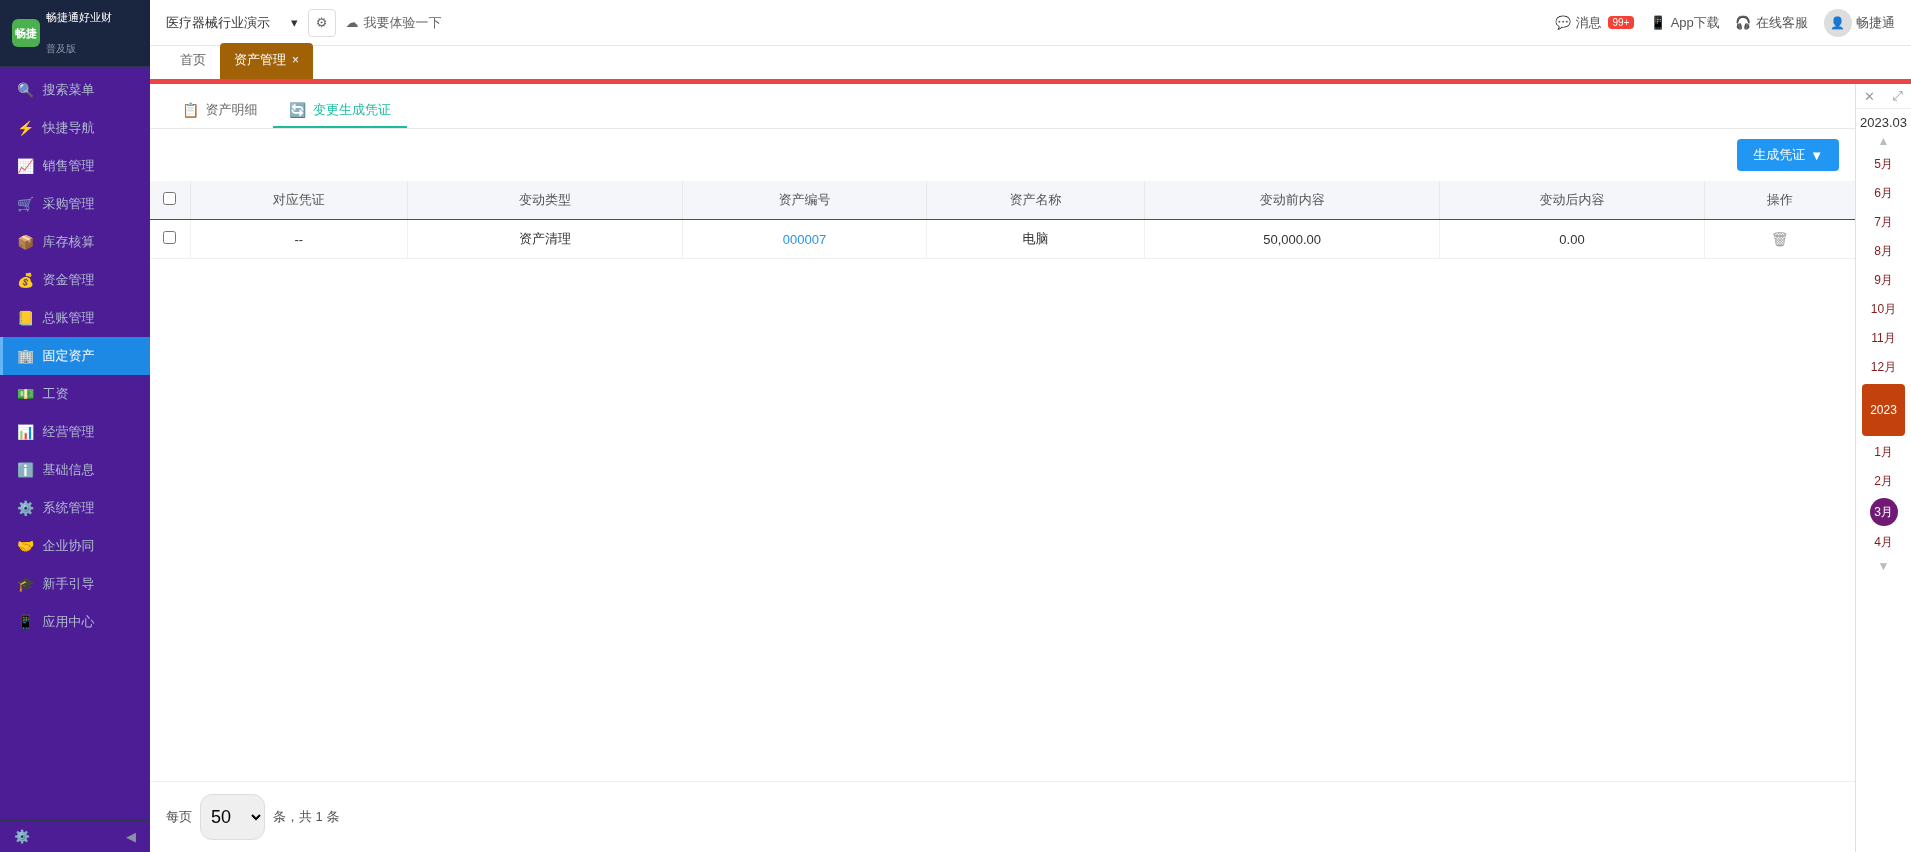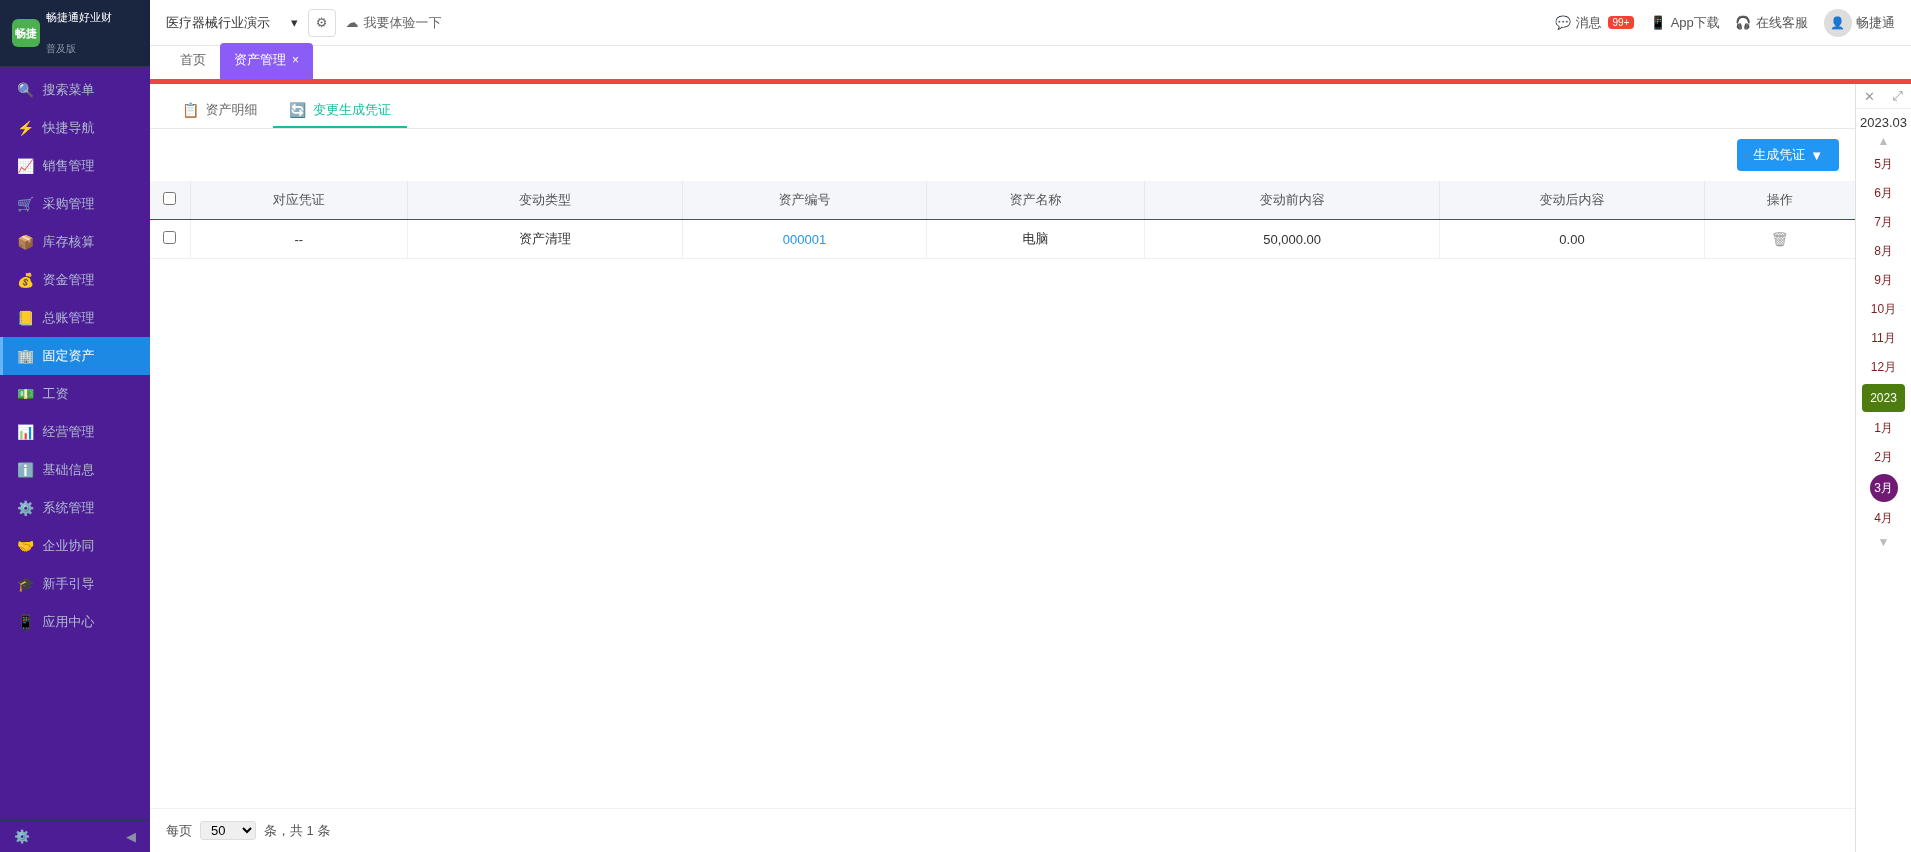--- a/index.html
+++ b/index.html
@@ -124,21 +124,21 @@
       flex-shrink: 0;
     }
     .tab-item {
       padding: 8px 14px;
       cursor: pointer;
       color: #666;
       font-size: 13px;
       border-bottom: 2px solid transparent;
     }
     .tab-item.active-tab {
-      background: #8b5cf6;
+      background: #a16207;
       color: #fff;
       border-radius: 4px 4px 0 0;
       display: flex; align-items: center; gap: 6px;
     }
     .tab-close { cursor: pointer; font-size: 12px; }
 
     
     .content-area {
       flex: 1;
       background: #fff;
@@ -225,24 +225,24 @@
       padding: 12px 16px;
       display: flex;
       align-items: center;
       gap: 8px;
       font-size: 13px;
       color: #555;
       flex-shrink: 0;
       border-top: 1px solid #f0f0f0;
     }
     .page-size-select {
-      padding: 0 6px;
+      padding: 11px 6px;
       border: 1px solid #ddd;
-      border-radius: 3px;
-      font-size: 13px;
+      border-radius: 12px;
+      font-size: 18px;
     }
 
     
     .right-panel {
       width: 60px;
       background: #fff;
       border-left: 1px solid #e0e0e0;
       display: flex;
       flex-direction: column;
       align-items: center;
@@ -276,24 +276,24 @@
       width: 28px;
       height: 28px;
       line-height: 28px;
       padding: 0;
       margin: 2px auto;
       display: flex;
       align-items: center;
       justify-content: center;
     }
     .year-item {
-      background: #4d7c0f;
+      background: #c2410c;
       color: #fff;
       border-radius: 4px;
-      padding: 7px 8px;
+      padding: 19px 8px;
       font-size: 12px;
       cursor: pointer;
       margin: 2px 4px;
       text-align: center;
     }
     .scroll-arrow {
       color: #bbb; font-size: 12px; cursor: pointer;
       padding: 2px;
     }
 
@@ -504,21 +504,21 @@
                 <td class="checkbox-cell">
                   <input type="checkbox" style="">
                 </td>
                 <td>
                   <span>--</span>
                 </td>
                 <td>
                   <span>资产清理</span>
                 </td>
                 <td style="color:#2196f3;">
-                  <span>000001</span>
+                  <span>000007</span>
                 </td>
                 <td>
                   <span>电脑</span>
                 </td>
                 <td>
                   <span>50,000.00</span>
                 </td>
                 <td>
                   <span>0.00</span>
                 </td>

